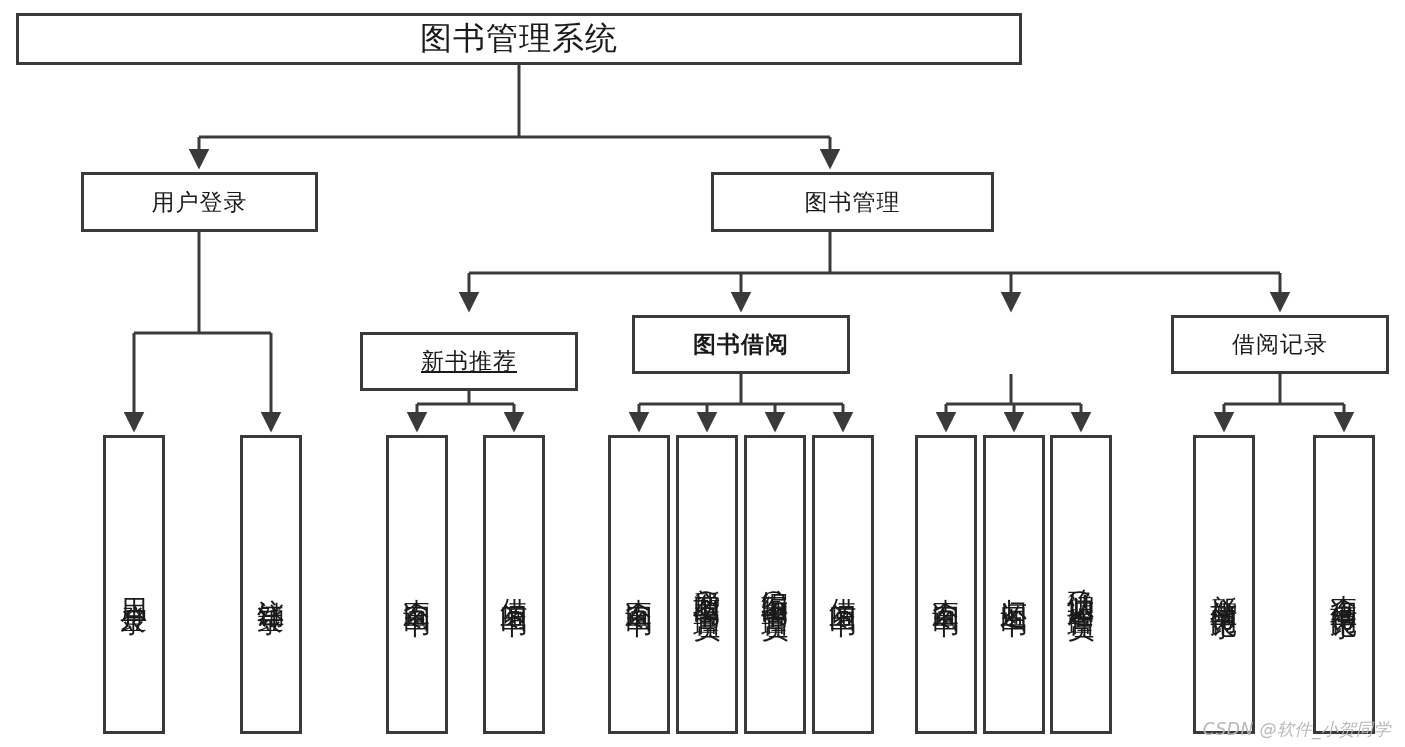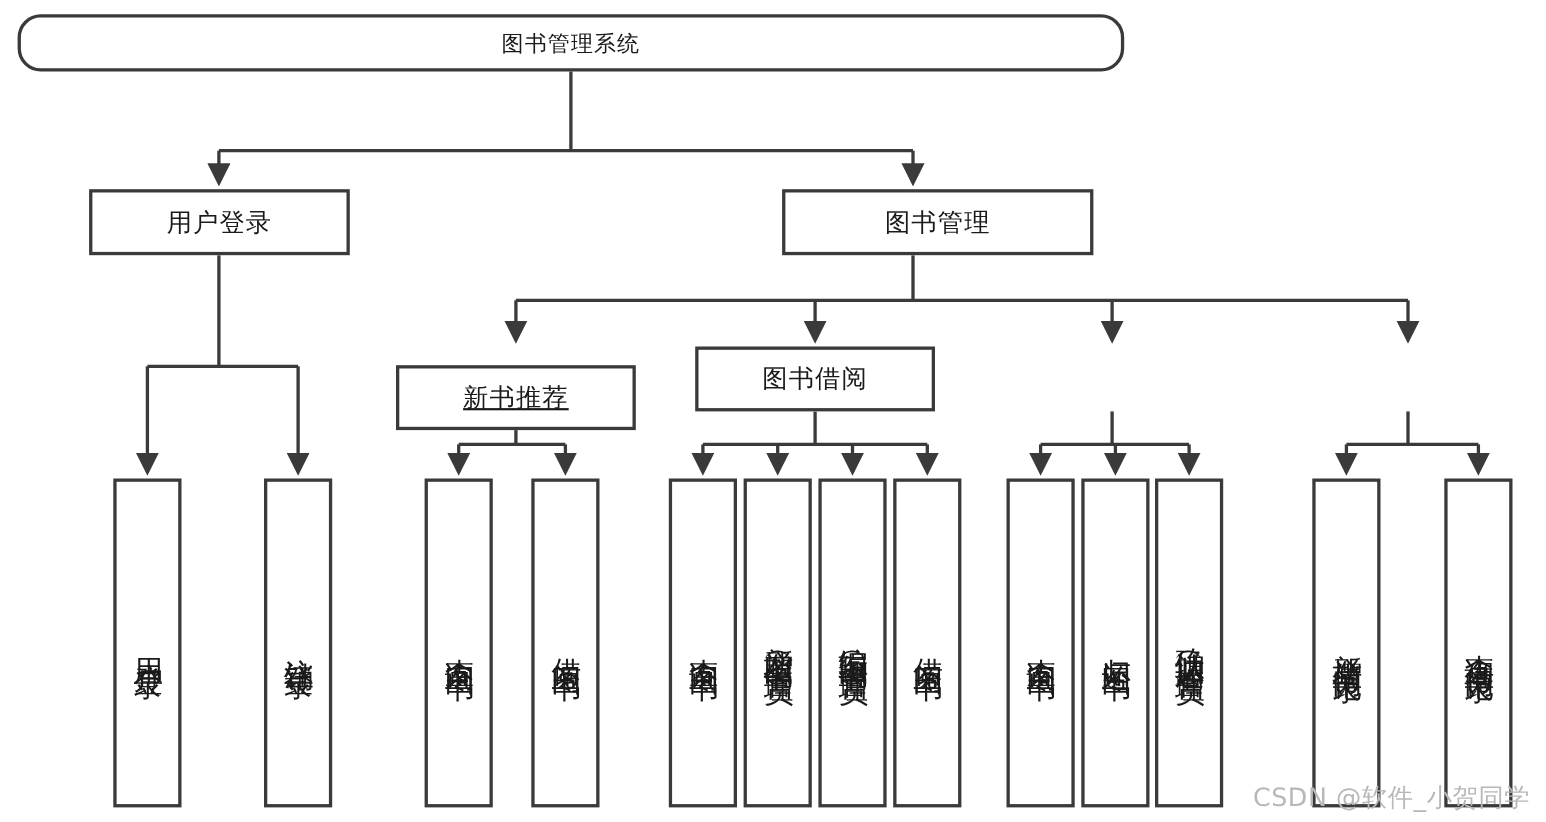--- a/index.html
+++ b/index.html
@@ -32,25 +32,26 @@
   }
   .arrow-head {
     fill: #3a3a3a;
     stroke: none;
   }
   .watermark {
     position: absolute;
     right: 14px;
     bottom: 6px;
     font-family: "DejaVu Sans", "Liberation Sans", sans-serif;
-    font-size: 23px;
+    font-size: 17px;
     color: #b8b8b8;
     white-space: nowrap;
     letter-spacing: 0.5px;
     pointer-events: none;
+    font-style: italic;
   }
   .vtext {
     
     writing-mode: vertical-rl;
     text-orientation: upright;
     font-family: "DejaVu Sans", "Liberation Sans", sans-serif;
     font-size: 27px;
     line-height: 1.02;
     color: #1a1a1a;
     letter-spacing: 4px;
@@ -70,21 +71,21 @@
     box-sizing: border-box;
     border: 3px solid #3a3a3a;
     background: #ffffff;
     display: flex;
     align-items: center;
     justify-content: center;
     font-size: 23px;
     color: #1a1a1a;
     letter-spacing: 1px;
   }
-  .lvl-box.root { font-size: 20px; border-radius: 21px; }
+  .lvl-box.root { font-size: 32px; }
 </style>
 </head>
 <body>
 
 <div id="diagram-root">
 
   <svg class="flow" viewBox="0 0 1405 747">
     <defs>
       <marker id="arrow" viewBox="0 0 12 12" refX="10" refY="6" markerWidth="7" markerHeight="7" orient="auto-start-reverse">
         <path d="M 0 0 L 12 6 L 0 12 z" class="arrow-head"></path>
@@ -145,21 +146,22 @@
       <path class="link" d="M 1344 404 L 1344 429" marker-end="url(#arrow)"></path>
     </g>
   </svg>
 
   <div class="lvl-box root" id="node-root" style="left: 16px; top: 13px; width: 1006px; height: 52px;">图书管理系统</div>
 
   <div class="lvl-box" id="node-l2-0" style="left: 81px; top: 172px; width: 237px; height: 60px;">用户登录</div>
   <div class="lvl-box" id="node-l2-1" style="left: 711px; top: 172px; width: 283px; height: 60px;">图书管理</div>
 
   <div class="lvl-box" id="node-l3-0" style="left: 360px; top: 332px; width: 218px; height: 59px; text-decoration: underline;">新书推荐</div>
-  <div class="lvl-box" id="node-l3-1" style="left: 632px; top: 315px; width: 218px; height: 59px;">图书借阅</div>
+  <div class="lvl-box" id="node-l3-1" style="left: 632px; top: 315px; width: 218px; height: 59px; font-weight: bold;">图书借阅</div>
+  <div class="lvl-box" id="node-l3-3" style="left: 1171px; top: 315px; width: 218px; height: 59px;">借阅记录</div>
 
   <div class="leaf-box" id="leaf-0" style="left: 103px; top: 435px; width: 62px; height: 299px;">
     <span class="vtext">用户登录</span>
   </div>
   <div class="leaf-box" id="leaf-1" style="left: 240px; top: 435px; width: 62px; height: 299px;">
     <span class="vtext">注销登录</span>
   </div>
   <div class="leaf-box" id="leaf-2" style="left: 386px; top: 435px; width: 62px; height: 299px;">
     <span class="vtext">查询图书</span>
   </div>

